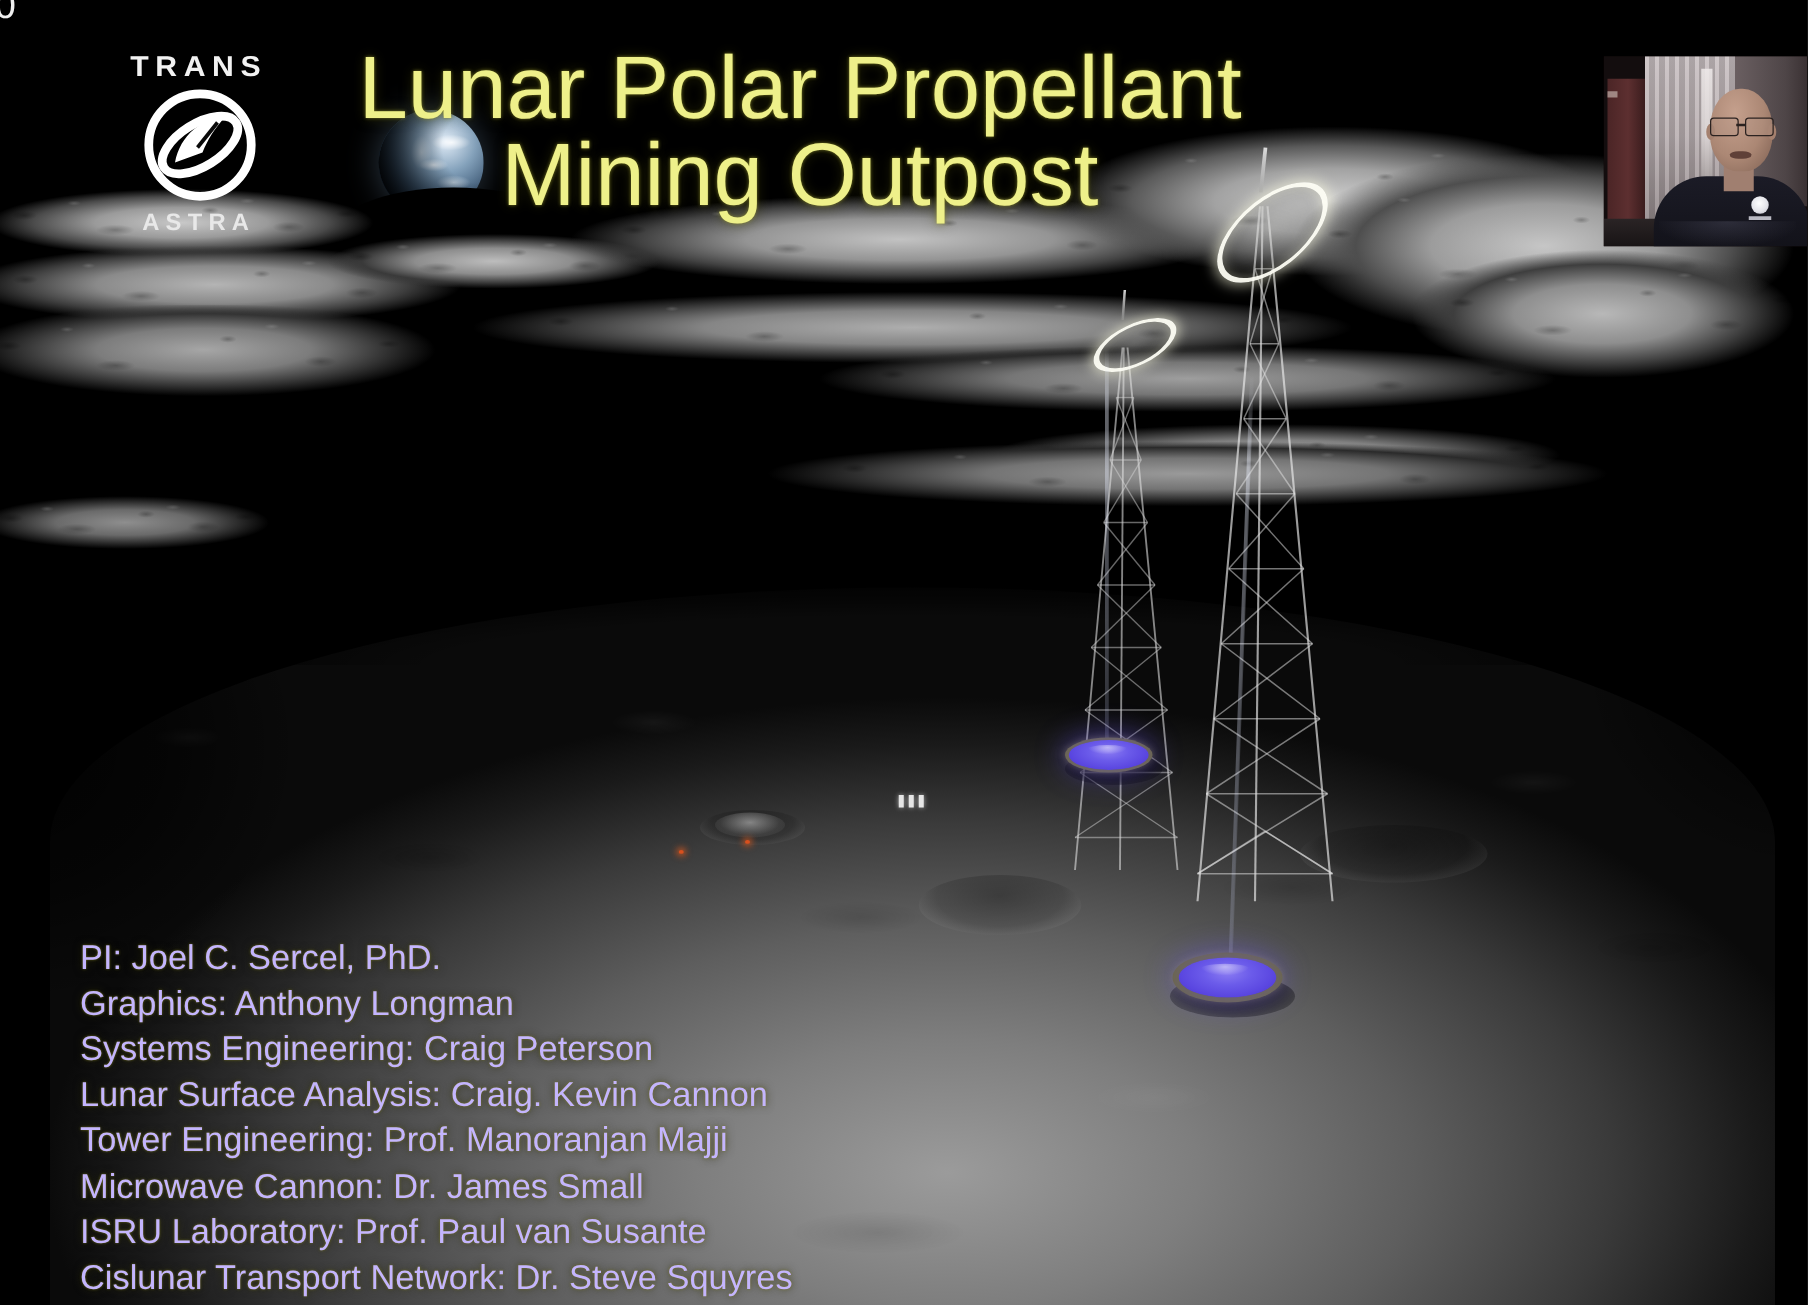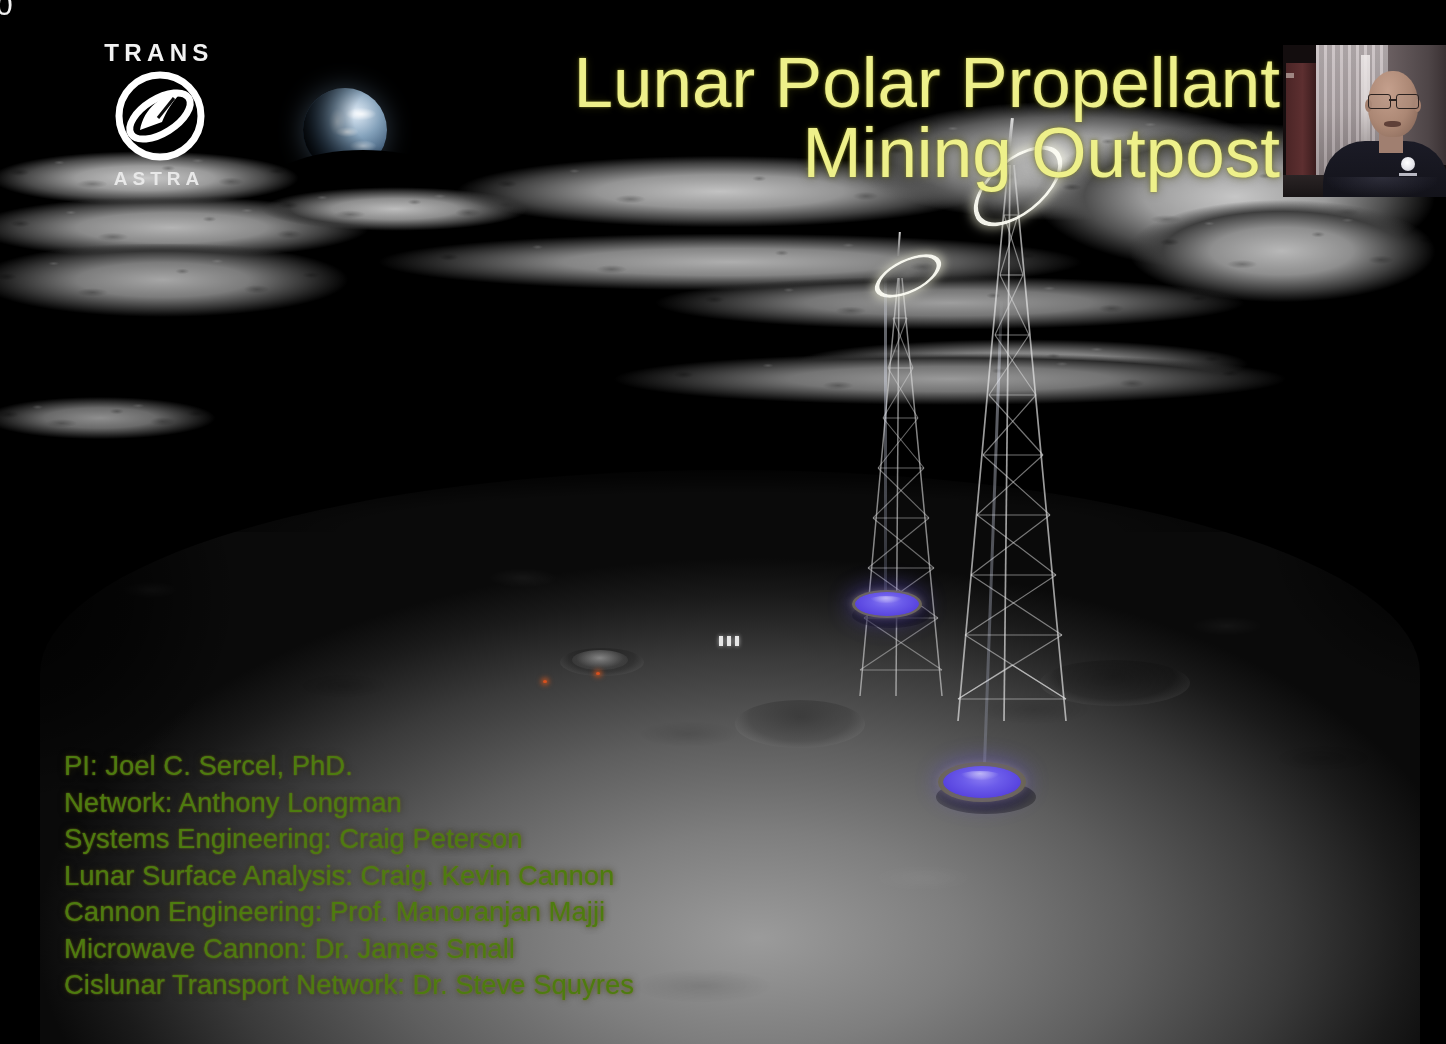--- a/index.html
+++ b/index.html
@@ -332,41 +332,41 @@
     font-size: 19px;
     font-weight: 700;
     letter-spacing: 5px;
     color: #e8e8e8;
   }
   .logo-mark { position: absolute; left: 30px; top: 28px; width: 92px; height: 96px; }
 
   
   .slide-title {
     position: absolute;
-    left: 0; top: 48px;
+    left: 0; top: 36px;
     width: 1280px;
-    text-align: right;
+    text-align: center;
     font-family: "Liberation Sans", sans-serif;
     font-size: 71px;
     line-height: 0.98;
     font-weight: 400;
     color: #eef08a;
     text-shadow: 0 0 3px rgba(140,140,40,.85), 0 0 10px rgba(60,60,10,.6);
     letter-spacing: 0px;
     white-space: pre-line;
   }
 
   
   .credits {
     position: absolute;
     left: 64px; top: 748px;
     font-family: "Liberation Sans", sans-serif;
     font-size: 27.5px;
     line-height: 36.5px;
-    color: #4d7c0f;
+    color: #c4b5fd;
     text-shadow: 0 0 2px rgba(120,120,30,.9), 0 0 7px rgba(40,40,5,.75);
     white-space: nowrap;
   }
   .credits div { white-space: nowrap; }
 
   .study-note {
     position: absolute;
     left: 748px; top: 955px;
     font-family: "Liberation Sans", sans-serif;
     font-size: 29px;
@@ -655,25 +655,26 @@
         </svg>
       </div>
       <div class="logo-word-bottom">ASTRA</div>
     </div>
 
     <div class="slide-title">Lunar Polar Propellant
 Mining Outpost</div>
 
     <div class="credits">
       <div>PI: Joel C. Sercel, PhD.</div>
-      <div>Network: Anthony Longman</div>
+      <div>Graphics: Anthony Longman</div>
       <div>Systems Engineering: Craig Peterson</div>
       <div>Lunar Surface Analysis: Craig. Kevin Cannon</div>
-      <div>Cannon Engineering: Prof. Manoranjan Majji</div>
+      <div>Tower Engineering: Prof. Manoranjan Majji</div>
       <div>Microwave Cannon: Dr. James Small</div>
+      <div>ISRU Laboratory: Prof. Paul van Susante</div>
       <div>Cislunar Transport Network: Dr. Steve Squyres</div>
     </div>
 
 
     <div class="corner-glyph">0</div>
   </div>
 
   <div id="webcam">
     <div class="cam-wall"></div>
     <div class="cam-door"></div>

